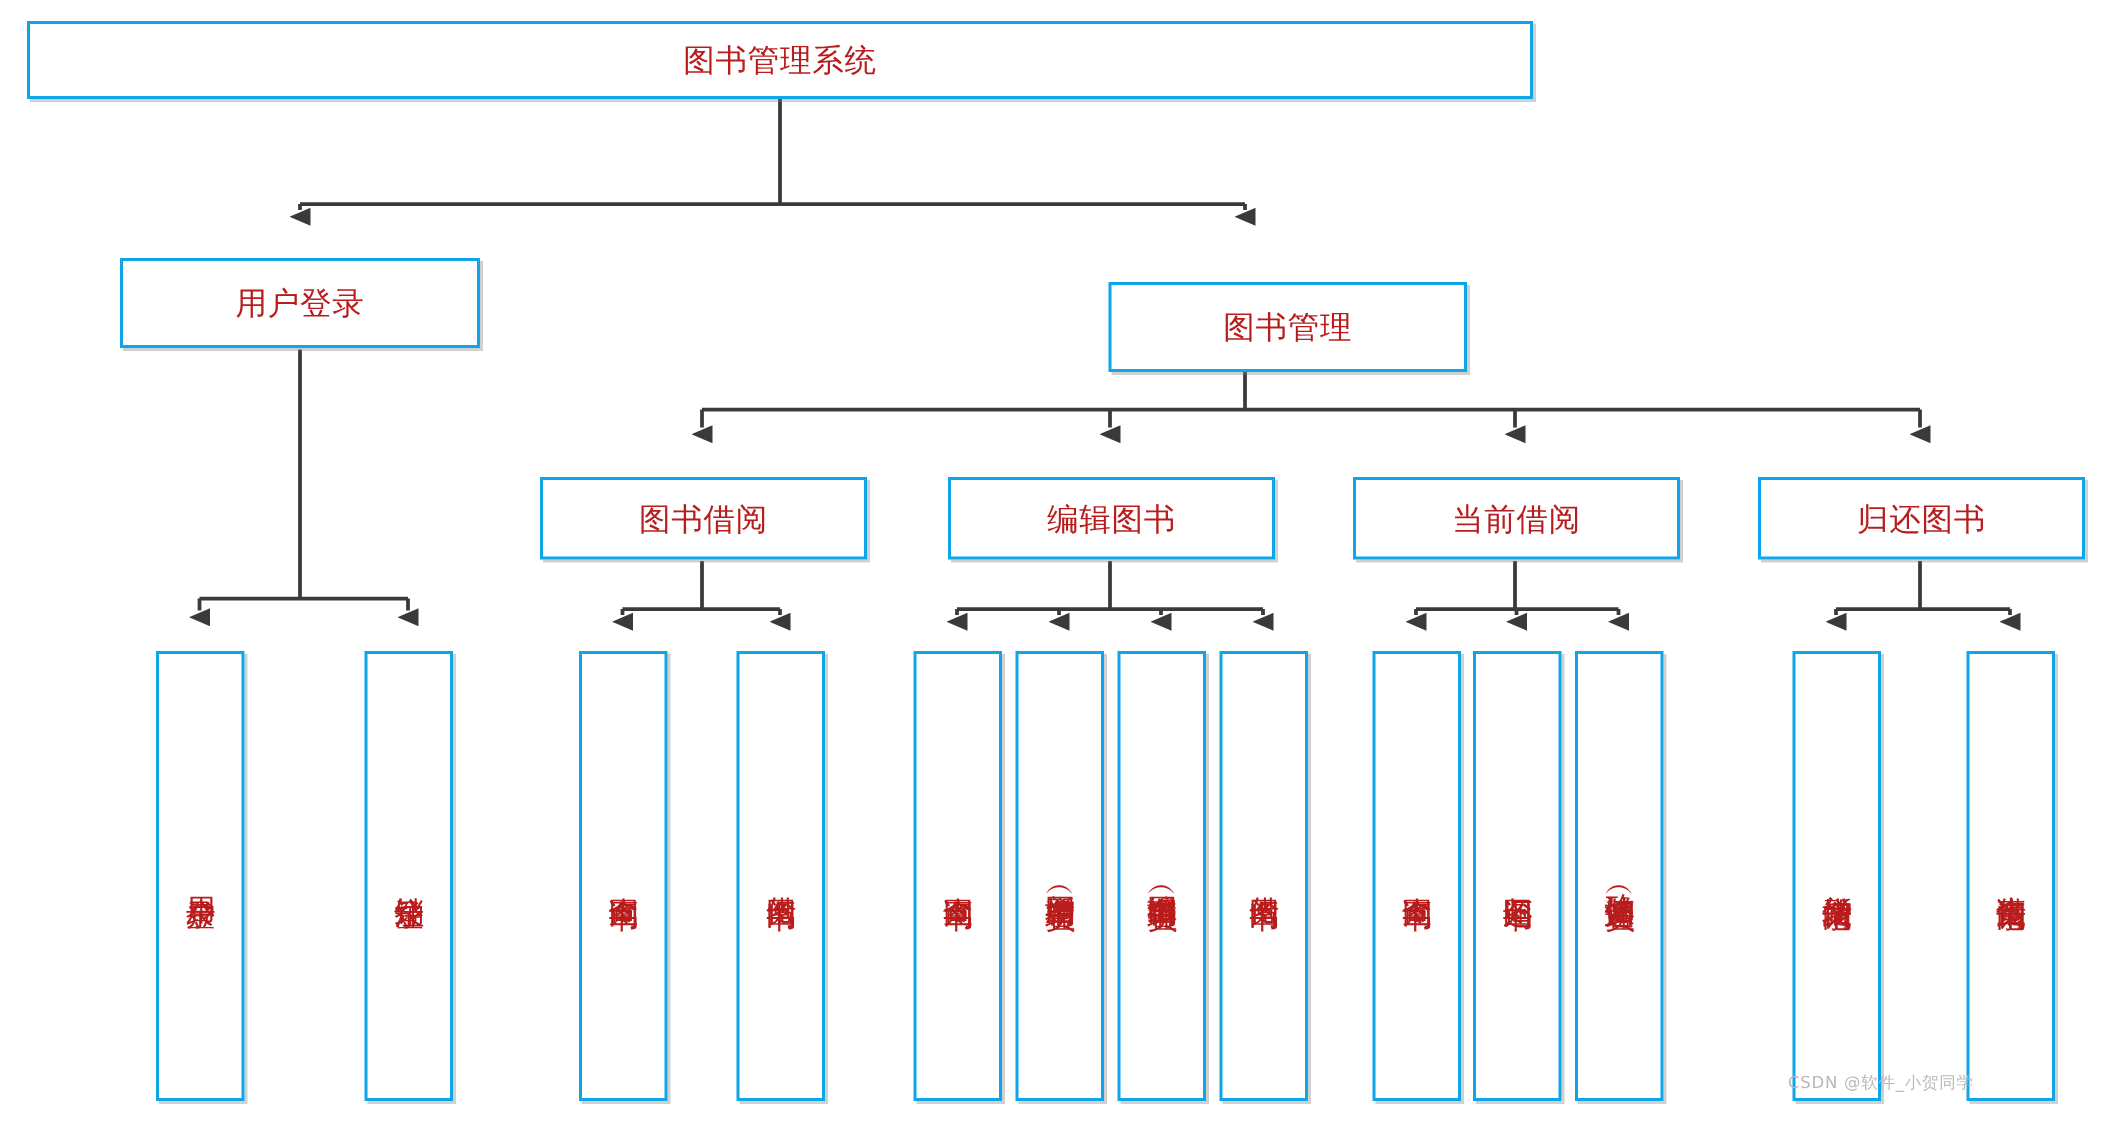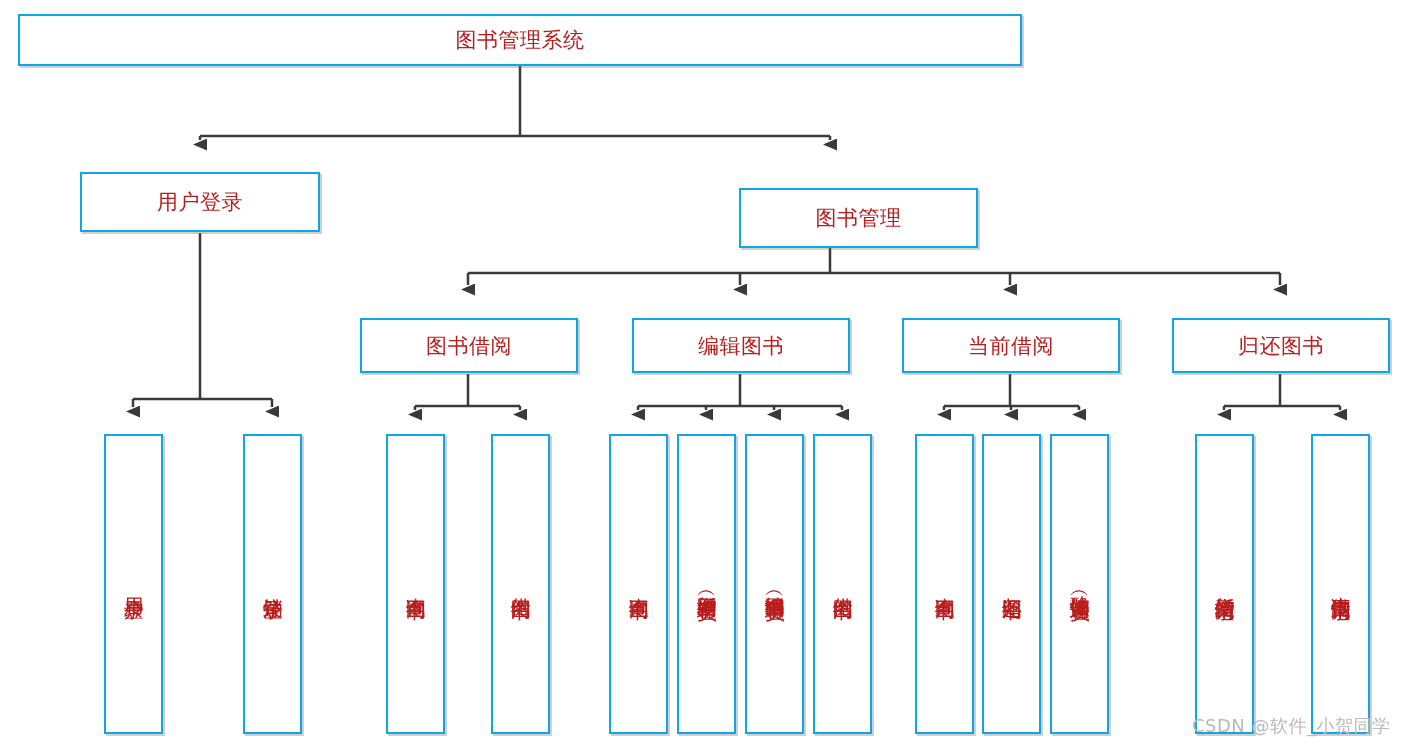--- a/index.html
+++ b/index.html
@@ -50,21 +50,21 @@
     align-items: center;
     justify-content: center;
     text-align: center;
     white-space: nowrap;
   }
   .node .label {
     display: block;
   }
   .watermark {
     position: absolute;
-    font-size: 18px;
+    font-size: 11px;
     color: #b9b9b9;
     white-space: nowrap;
     letter-spacing: 0.5px;
     user-select: none;
   }
 </style>
 </head>
 <body>
 
 <div id="canvas">

